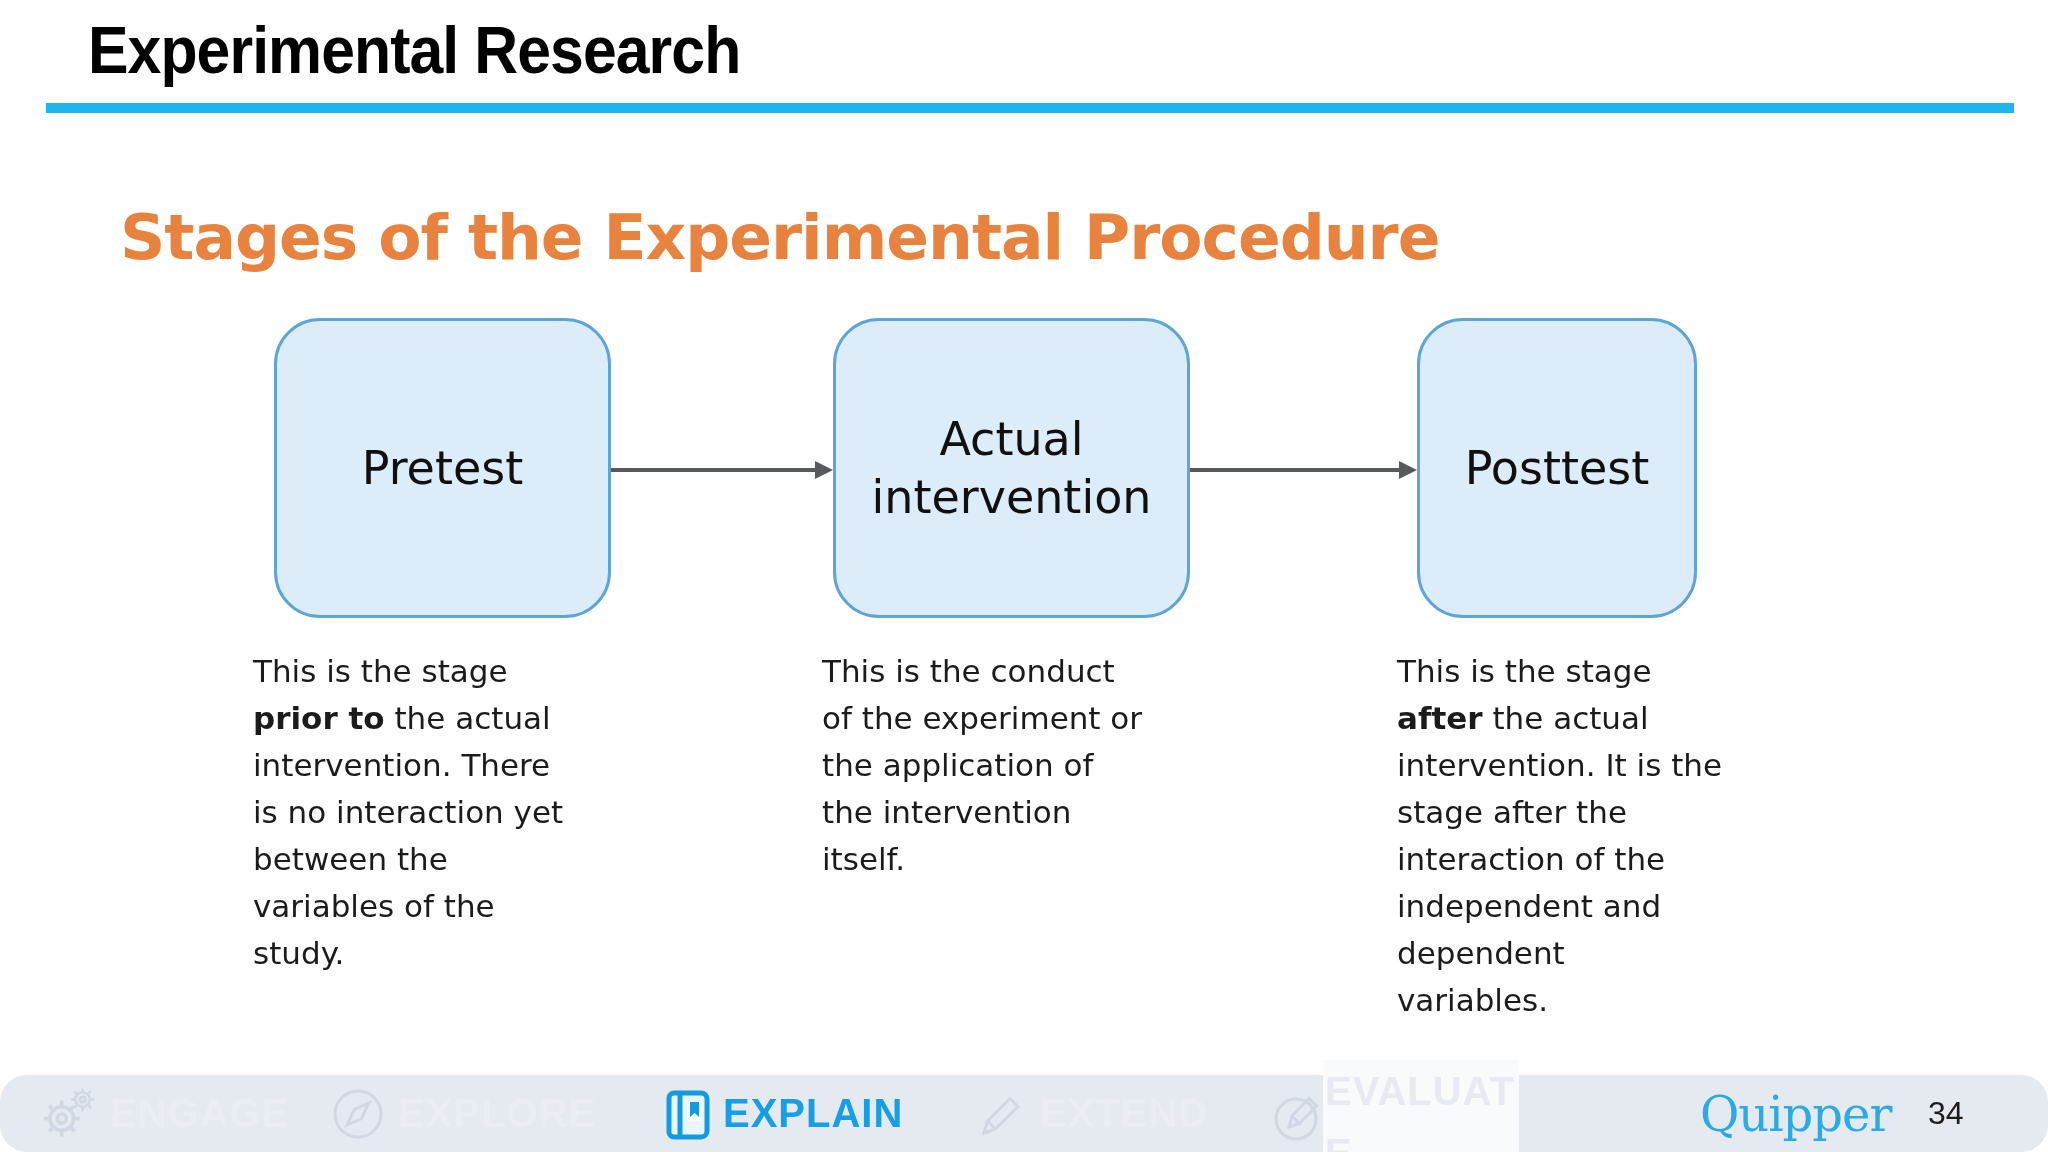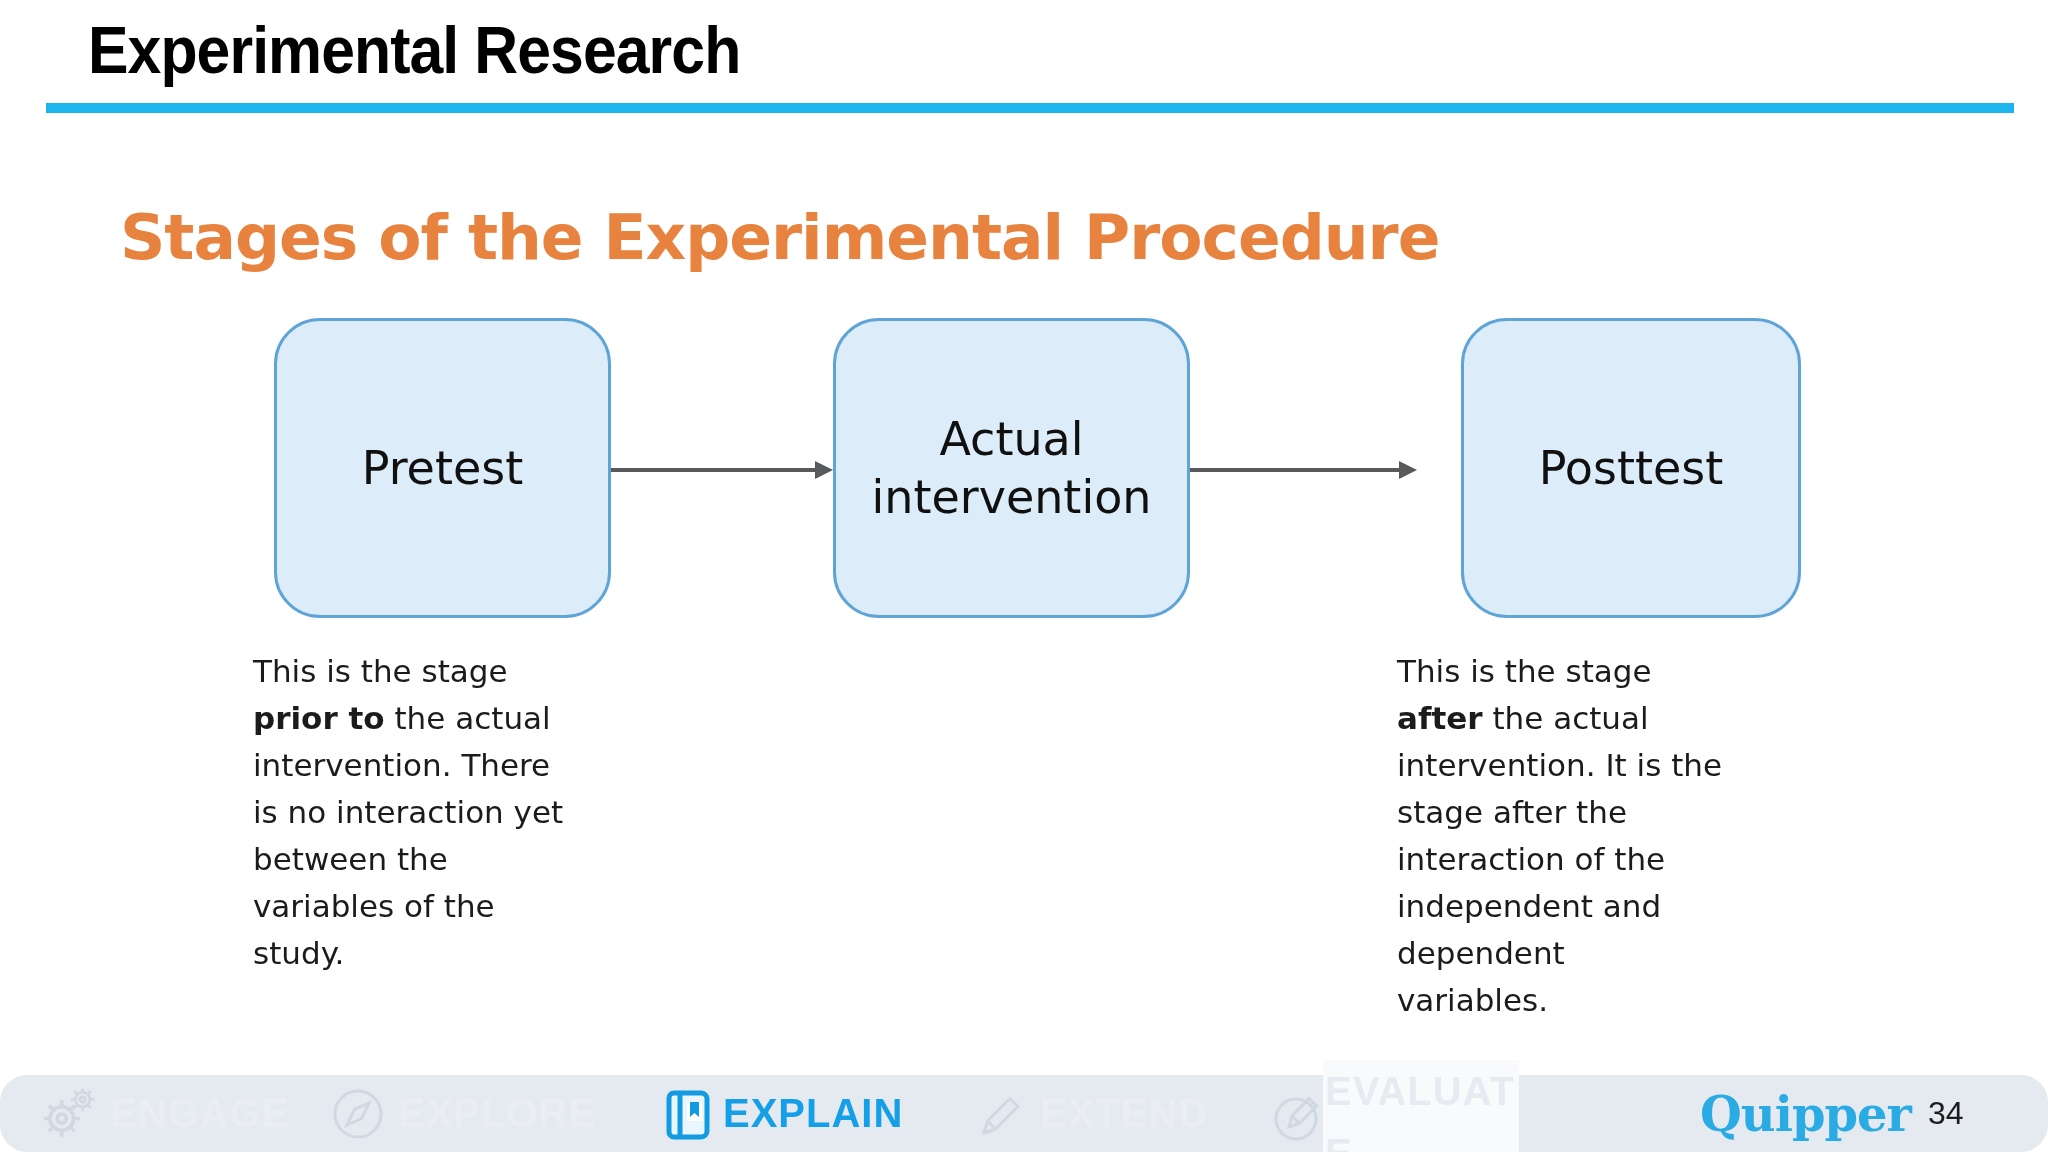--- a/index.html
+++ b/index.html
@@ -20,21 +20,21 @@
     font-weight:700;font-size:63px;line-height:80px;letter-spacing:-1px;color:var(--heading_orange,#e8823f);
   }
   
   .stage-box{
     position:absolute;top:318px;height:300px;border-radius:46px;
     background:var(--box_fill,#dcedf9);border:3px solid var(--box_border,#5fa4d6);
     display:flex;align-items:center;justify-content:center;box-sizing:border-box;
   }
   .box-1{left:274px;width:337px;}
   .box-2{left:833px;width:357px;align-items:center;}
-  .box-3{left:1417px;width:340px;margin-left:44px;}
+  .box-3{left:1417px;width:280px;}
   .box-label{font-size:46px;line-height:58px;color:#101010;text-align:center;white-space:pre-line;}
   .arrow{position:absolute;top:456px;height:28px;}
   .arrow-1{left:611px;width:222px;}
   .arrow-2{left:1190px;width:227px;}
   
   .desc{
     position:absolute;top:648px;width:380px;text-align:left;white-space:pre-line;
     font-size:31px;line-height:47px;color:#1b1b1b;
   }
   .desc-1{left:253px;}
@@ -50,21 +50,21 @@
     color:#eaeef4;white-space:nowrap;
   }
   .f-item.active .f-label{color:var(--active_blue,#149fe6);}
   .chip-abs{
     position:absolute;left:1323px;top:-15px;width:196px;height:92px;background:#f8fafc;
     font-family:"Liberation Sans",sans-serif;font-weight:700;font-size:40px;letter-spacing:1px;
     line-height:62px;color:#e7ebf1;word-break:break-all;padding-left:2px;box-sizing:border-box;overflow:hidden;
   }
   .brand{
     position:absolute;left:1700px;top:0;height:100%;display:flex;align-items:center;
-    font-family:"DejaVu Serif","Liberation Serif",serif;font-weight:700;font-size:48px;
+    font-family:"DejaVu Serif","Liberation Serif",serif;font-weight:400;font-size:48px;
     letter-spacing:-1px;color:var(--brand_blue,#2aabe3);
   }
   .page-num{
     position:absolute;left:1928px;top:0;height:100%;display:flex;align-items:center;
     font-family:"Liberation Sans",sans-serif;font-size:32px;color:#1c1c1c;
   }
 </style>
 </head>
 <body>
 
@@ -95,20 +95,25 @@
     <polygon points="209,5 227,14 209,23" style="fill:var(--arrow,#58595b)"></polygon>
   </svg>
 
   <div class="desc desc-1"><span>This is the stage
 </span><span class="bold">prior to</span><span> the actual
 intervention. There
 is no interaction yet
 between the
 variables of the
 study.</span></div>
+  <div class="desc desc-2"><span>This is the conduct
+of the experiment or
+the application of
+the intervention
+itself.</span></div>
   <div class="desc desc-3"><span>This is the stage
 </span><span class="bold">after</span><span> the actual
 intervention. It is the
 stage after the
 interaction of the
 independent and
 dependent
 variables.</span></div>
 
   <div class="footer">

